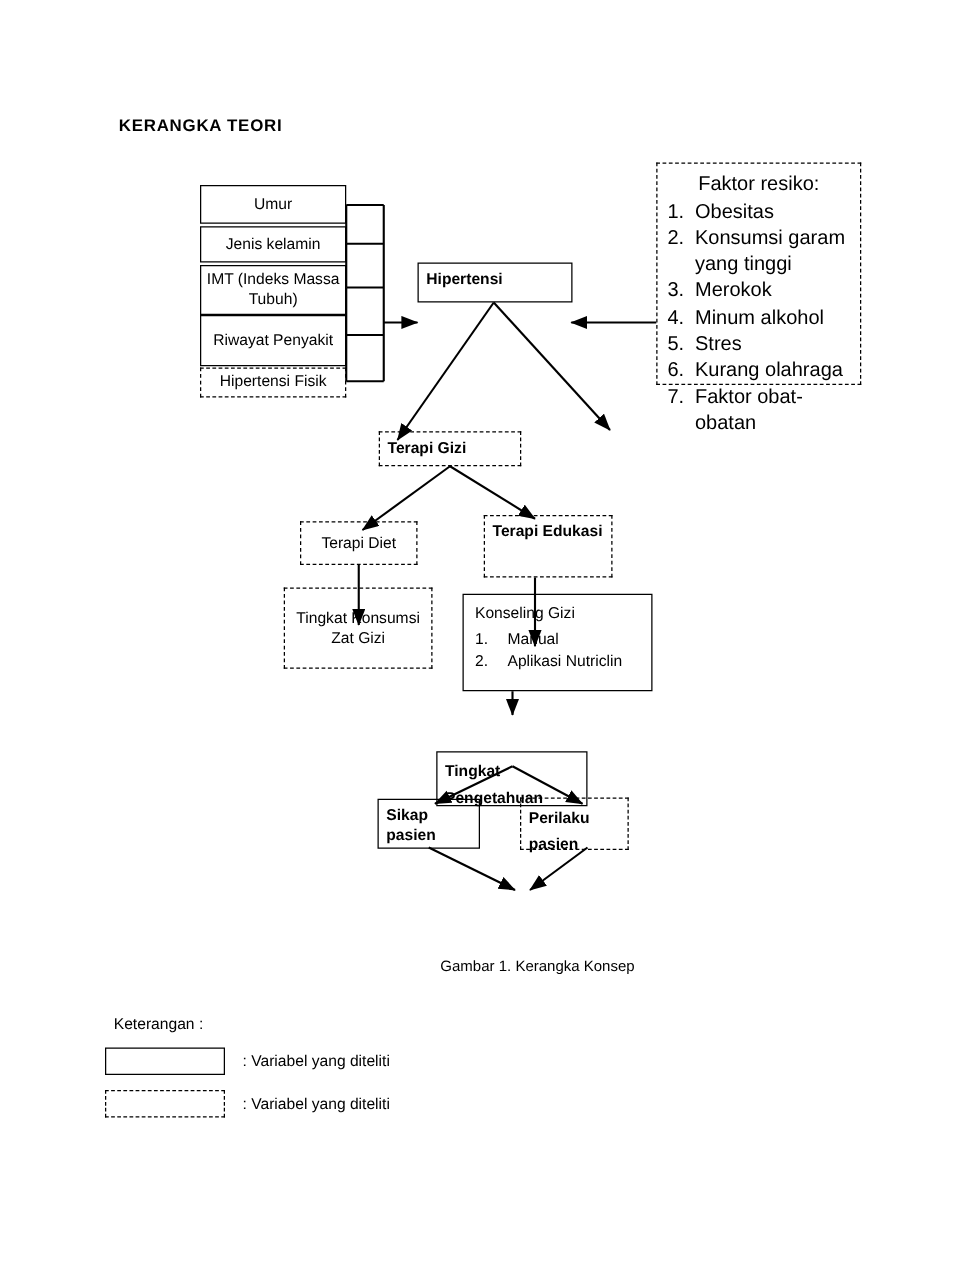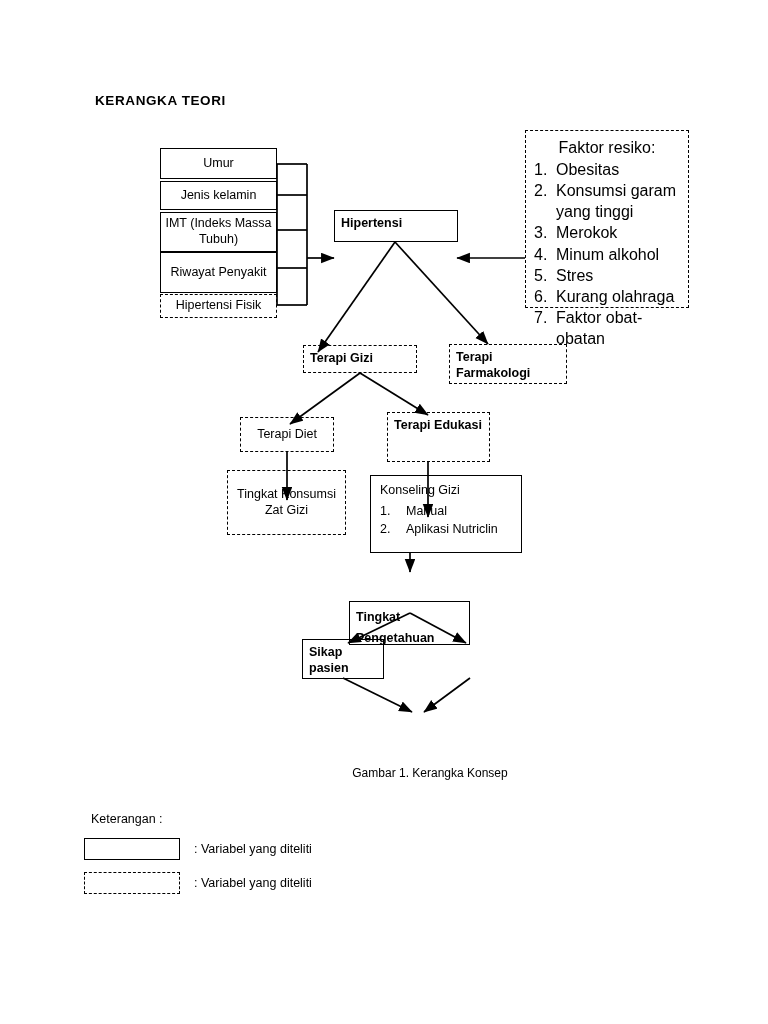--- a/index.html
+++ b/index.html
@@ -220,23 +220,20 @@
       <li>
         <span class="risk-num">7.</span>
         <span class="risk-txt">Faktor obat-obatan</span>
       </li>
     </ul>
   </div>
 
   <div class="abs box dashed topleft" style="left:303px; top:345px; width:114px; height:28px; font-weight:bold;">
     <span>Terapi Gizi</span>
   </div>
-  <div class="abs box dashed topleft" style="left:449px; top:344px; width:118px; height:40px; font-weight:bold;">
-    <span>Terapi Farmakologi</span>
-  </div>
 
   <div class="abs box dashed center" style="left:240px; top:417px; width:94px; height:35px;">
     <span>Terapi Diet</span>
   </div>
   <div class="abs box dashed topleft" style="left:387px; top:412px; width:103px; height:50px; font-weight:bold;">
     <span>Terapi Edukasi</span>
   </div>
 
   <div class="abs box dashed center" style="left:227px; top:470px; width:119px; height:65px;">
     <span>Tingkat Konsumsi Zat Gizi</span>
@@ -256,20 +253,23 @@
     </ul>
   </div>
 
   <div class="abs box topleft bold" style="left:349px; top:601px; width:121px; height:44px; line-height:1.7;">
     <span>Tingkat Pengetahuan</span>
   </div>
 
   <div class="abs box topleft bold" style="left:302px; top:639px; width:82px; height:40px;">
     <span>Sikap pasien</span>
   </div>
+  <div class="abs box dashed topleft bold" style="left:416px; top:638px; width:87px; height:42px; line-height:1.7;">
+    <span>Perilaku pasien</span>
+  </div>
 
 
   <div class="abs caption" style="left:290px; top:766px; width:280px;">Gambar 1. Kerangka Konsep</div>
 
   <div class="abs legend-title" style="left:91px; top:812px;">Keterangan :</div>
 
   <div class="abs legend-row" style="left:84px; top:838px;">
     <div class="legend-swatch"></div>
     <div class="legend-label">: Variabel yang diteliti</div>
   </div>

